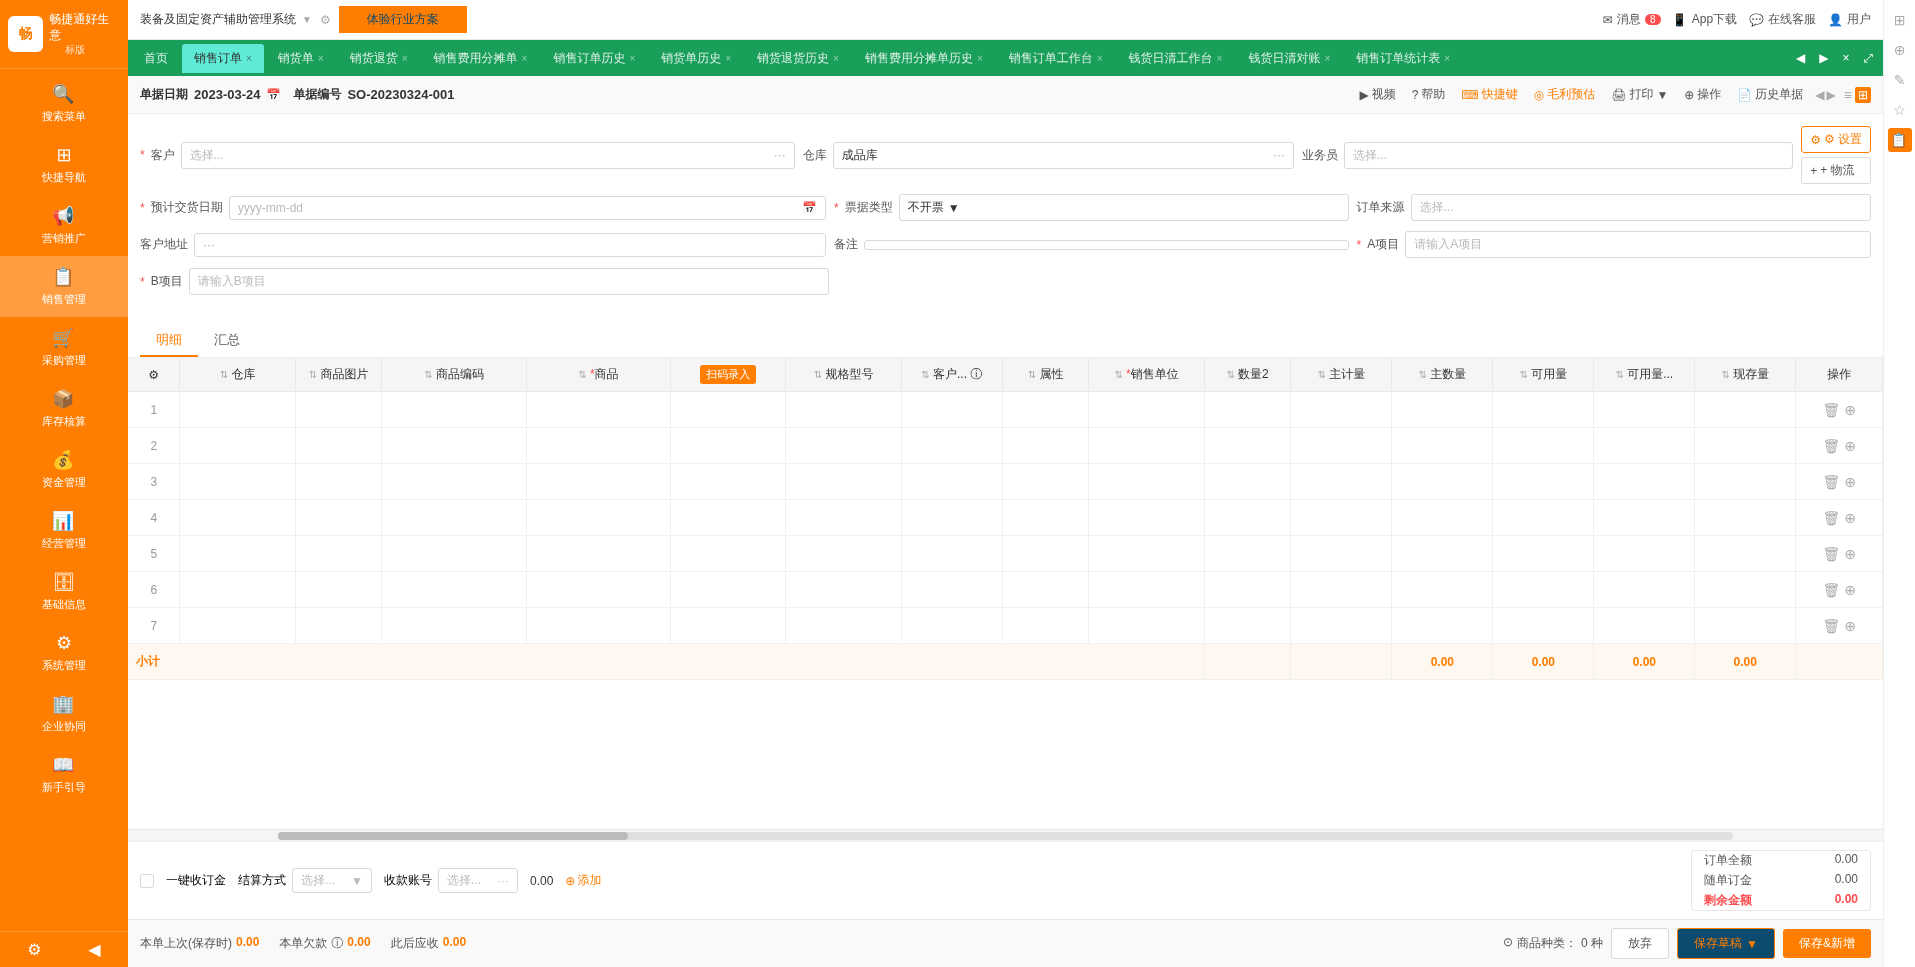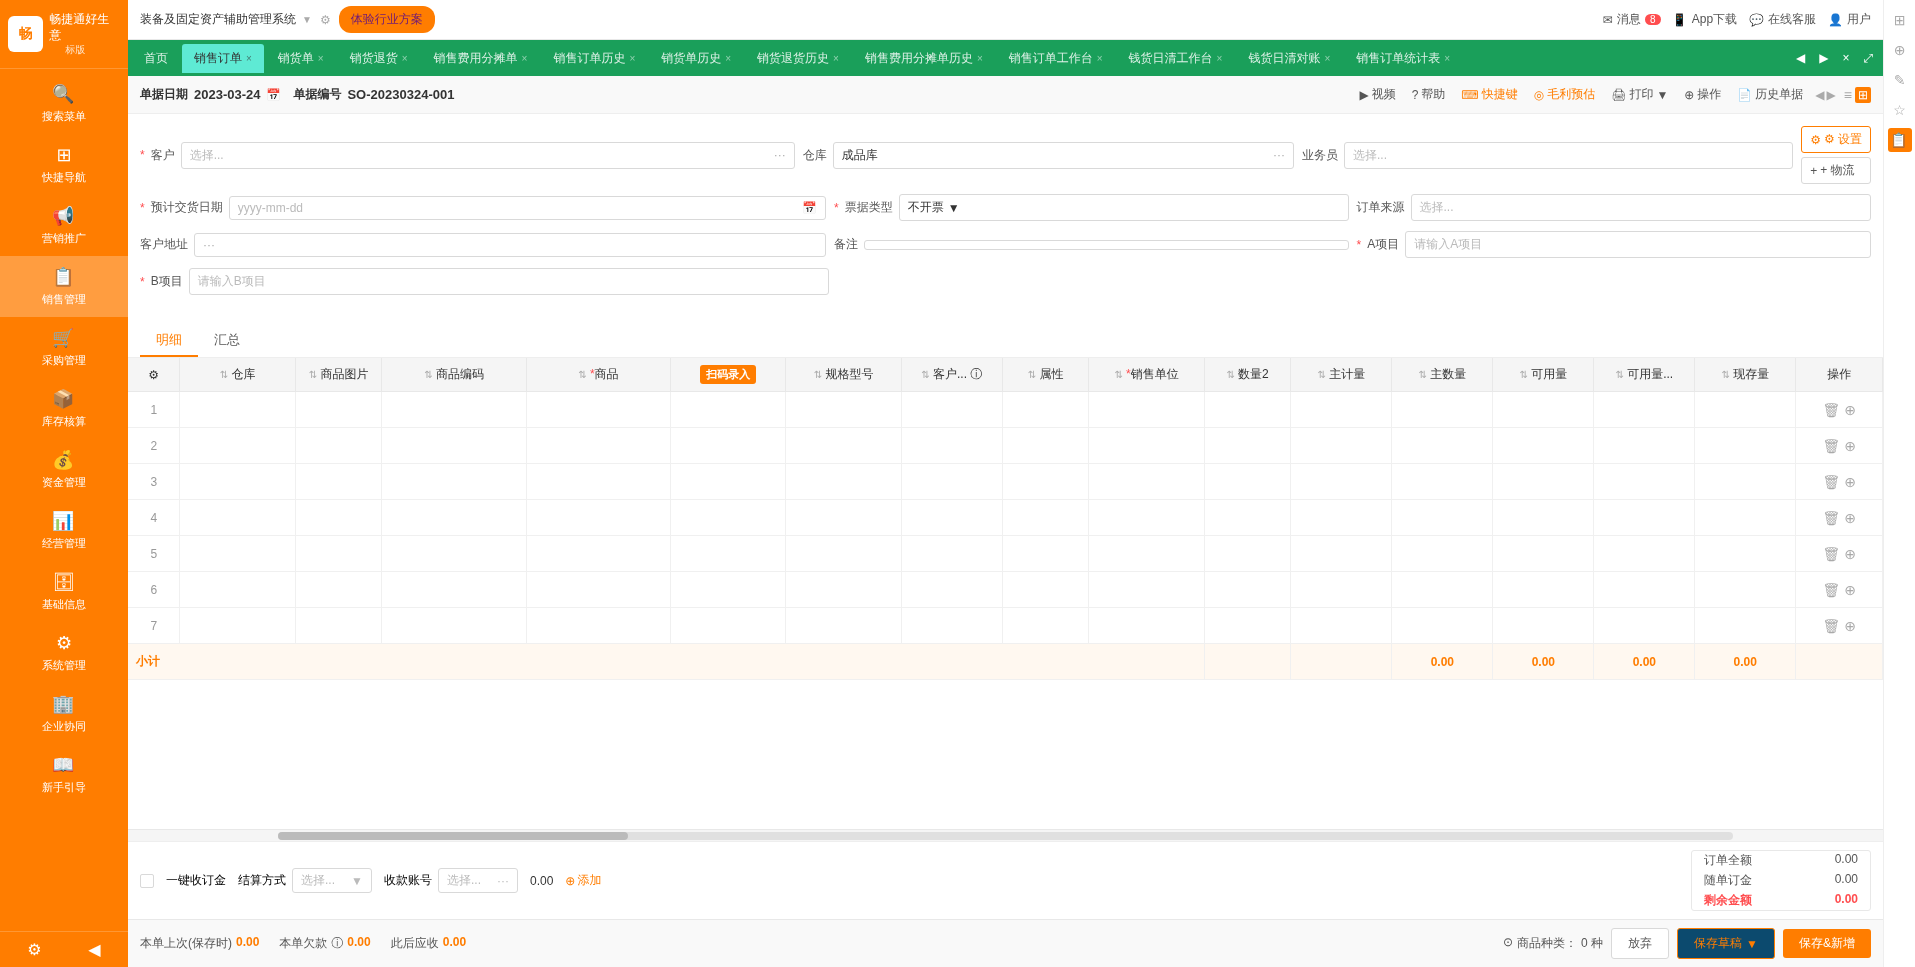--- a/index.html
+++ b/index.html
@@ -17,21 +17,21 @@
     .sidebar-item .label { font-size: 11px; text-align: center; }
     .sidebar-bottom { padding: 8px 4px; border-top: 1px solid rgba(255,255,255,0.2); display: flex; justify-content: space-around; }
     .sidebar-bottom-btn { color: white; cursor: pointer; font-size: 16px; }
     
     
     .main { flex: 1; display: flex; flex-direction: column; overflow: hidden; }
     
     
     .topbar { height: 40px; background: white; display: flex; align-items: center; padding: 0 12px; gap: 8px; border-bottom: 1px solid #e8e8e8; flex-shrink: 0; }
     .topbar-app { display: flex; align-items: center; gap: 6px; color: #333; font-size: 13px; }
-    .topbar-solution-btn { background: #ff7d00; color: #701a75; border: none; border-radius: 12px; padding: 5px 12px; cursor: pointer; font-size: 12px; }
+    .topbar-solution-btn { background: #ff7d00; color: #0c4a6e; border: none; border-radius: 0; padding: 5px 28px; cursor: pointer; font-size: 12px; }
     .topbar-right { margin-left: auto; display: flex; align-items: center; gap: 12px; color: #555; font-size: 12px; }
     .topbar-right-item { display: flex; align-items: center; gap: 4px; cursor: pointer; }
     .badge { background: #ff4d4f; color: white; border-radius: 10px; padding: 0 4px; font-size: 10px; min-width: 16px; text-align: center; }
     
     
     .nav-tabs { height: 36px; background: #1a9f5a; display: flex; align-items: center; overflow-x: auto; flex-shrink: 0; padding: 0 4px; gap: 2px; }
     .nav-tabs::-webkit-scrollbar { height: 3px; }
     .nav-tab { padding: 6px 12px; color: rgba(255,255,255,0.85); cursor: pointer; white-space: nowrap; border-radius: 3px 3px 0 0; font-size: 12px; display: flex; align-items: center; gap: 4px; }
     .nav-tab.active { background: #5eead4; color: #333; }
     .nav-tab .close-x { font-size: 10px; opacity: 0.6; }
@@ -66,21 +66,21 @@
     .detail-tab.active { color: #ff7d00; border-bottom-color: #ff7d00; }
     
     
     .data-table-wrapper { flex: 1; overflow: auto; }
     .data-table { width: 100%; border-collapse: collapse; table-layout: fixed; }
     .data-table thead tr { background: #f5f5f5; border-bottom: 1px solid #e8e8e8; }
     .data-table th { padding: 8px 6px; text-align: center; color: #333; font-weight: normal; font-size: 12px; border-right: 1px solid #e8e8e8; white-space: nowrap; overflow: hidden; text-overflow: ellipsis; position: sticky; top: 0; background: #f5f5f5; z-index: 1; }
     .data-table th .sort-icon { color: #aaa; font-size: 10px; }
     .data-table td { padding: 0; height: 36px; border-bottom: 1px solid #f0f0f0; border-right: 1px solid #f0f0f0; text-align: center; }
     .row-num { color: #999; font-size: 12px; }
-    .scan-btn { background: #ff7d00; color: white; border: none; border-radius: 3px; padding: 2px 6px; font-size: 11px; cursor: pointer; font-weight: bold; }
+    .scan-btn { background: #ff7d00; color: white; border: none; border-radius: 3px; padding: 2px 6px; font-size: 11px; cursor: pointer; }
     .table-actions { display: flex; align-items: center; justify-content: center; gap: 4px; }
     .table-action-icon { color: #aaa; cursor: pointer; font-size: 14px; }
     
     
     .summary-row td { background: #fff8f0; font-weight: bold; color: #ff7d00; border-top: 1px solid #ffd591; }
     .summary-label { color: #ff7d00; font-size: 12px; }
     
     
     .scroll-bar-row { height: 12px; background: #f5f5f5; border-top: 1px solid #e8e8e8; }
     .scroll-track { height: 8px; margin: 2px 150px; background: #e0e0e0; border-radius: 4px; position: relative; }

